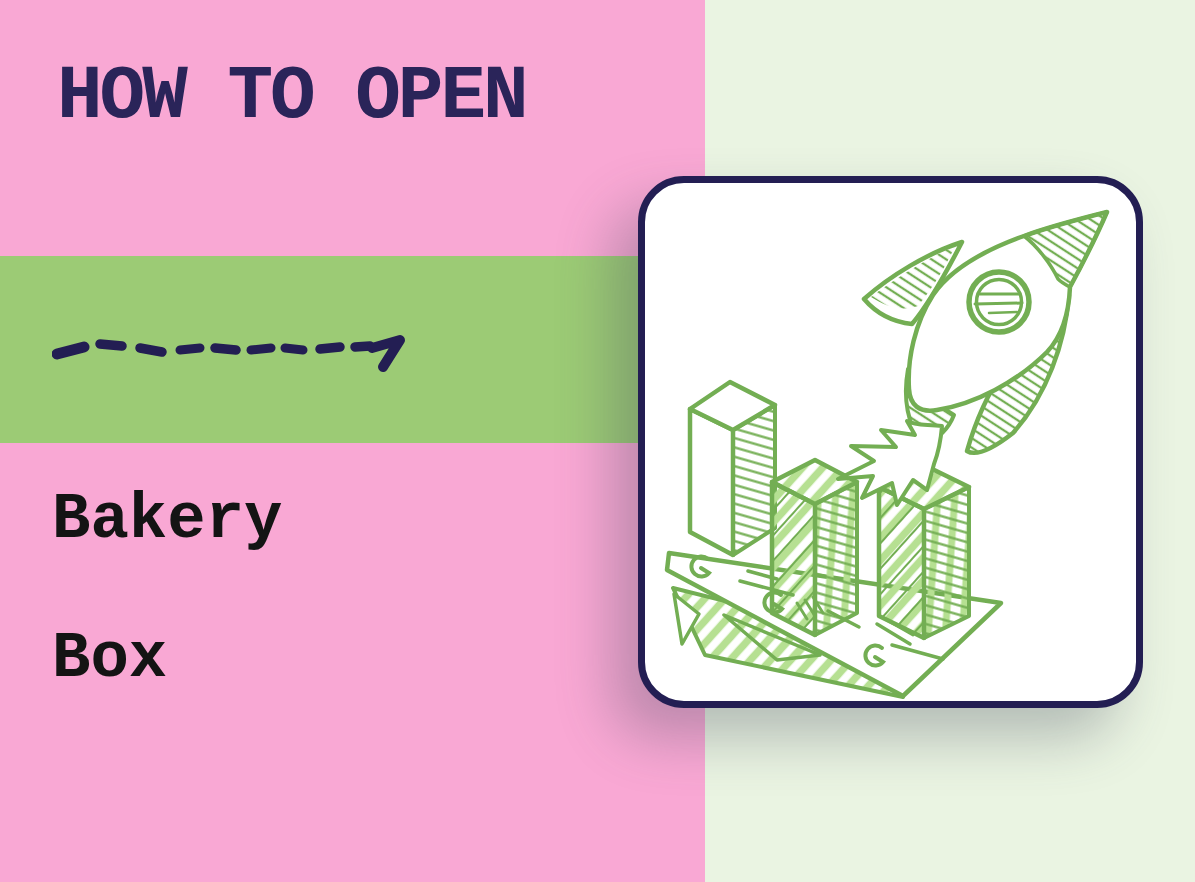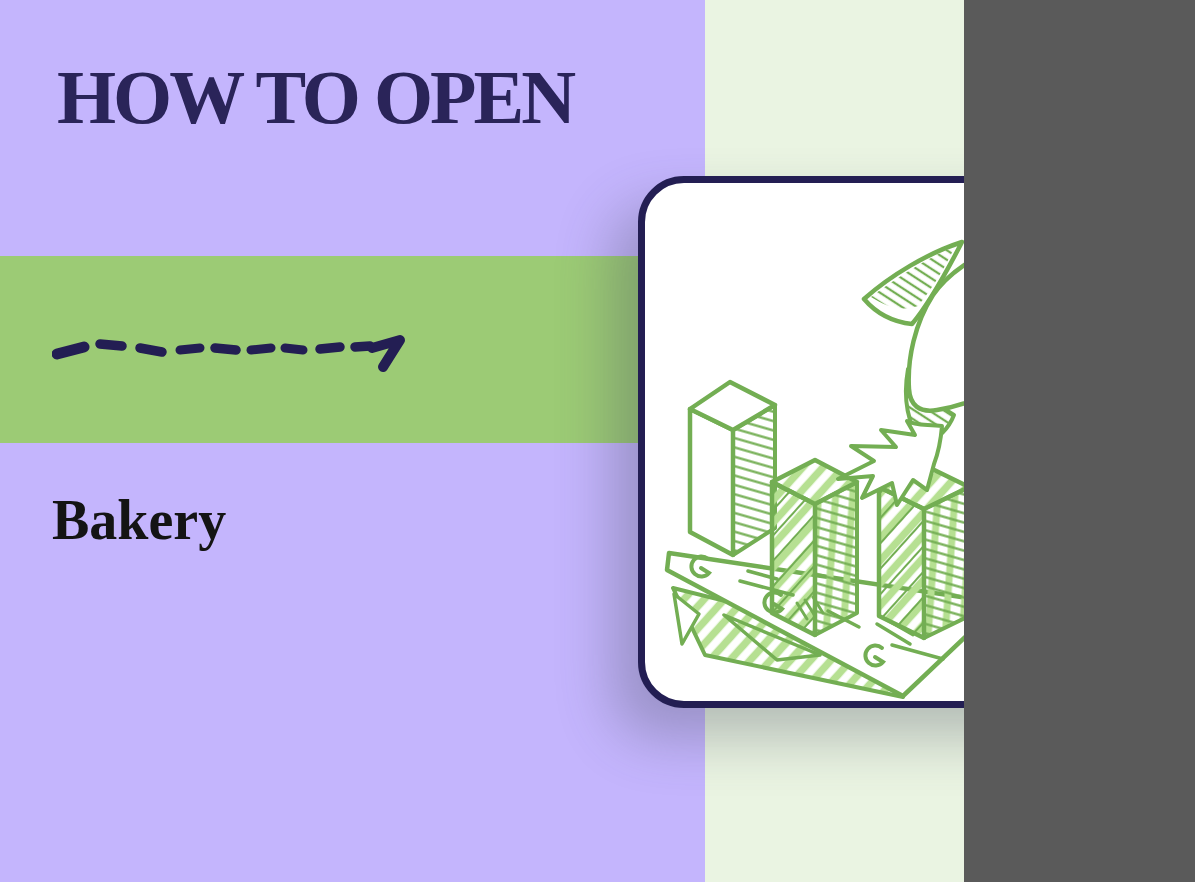--- a/index.html
+++ b/index.html
@@ -1,36 +1,36 @@
 <!DOCTYPE html>
 <html><head>
 <meta charset="utf-8">
 <style>
   html,body{margin:0;padding:0;background:#5a5a5a;}
   .canvas{
-    position:relative;width:964px;height:882px;overflow:hidden;
-    background:#c4b5fd;font-family:Liberation Serif, serif;
+    position:relative;width:1195px;height:882px;overflow:hidden;
+    background:#f9a8d4;font-family:Liberation Mono, monospace;
   }
   .side-panel{
     position:absolute;left:705px;top:0;width:490px;height:882px;
     background:#eaf4e2;
   }
   .green-band{
     position:absolute;left:0;top:256px;width:645px;height:187px;
     background:#9ccb75;
   }
   .arrow-svg{position:absolute;left:52px;top:318px;width:360px;height:60px;}
   .headline{
     position:absolute;left:57px;top:59px;margin:0;
     font-size:76px;line-height:1;font-weight:700;letter-spacing:-3px;
     color:#2a2459;white-space:nowrap;
   }
   .title-block{
     position:absolute;left:52px;top:451px;
-    font-size:56px;font-weight:700;color:#141414;line-height:139px;
+    font-size:64px;font-weight:700;color:#141414;line-height:139px;
     letter-spacing:0;
   }
   .title-line{white-space:nowrap;}
   .card{
     position:absolute;left:638px;top:176px;width:505px;height:532px;
     box-sizing:border-box;background:#ffffff;
     border:7px solid #231e53;border-radius:46px;
     box-shadow:-26px 30px 55px rgba(70,75,95,0.33);
     overflow:hidden;
   }
@@ -57,20 +57,21 @@
       <path d="M 268,31 L 288,29" stroke-width="9.5"></path>
       <path d="M 303,29 L 318,28" stroke-width="9.5"></path>
       <path d="M 320,30 L 348,22 L 331,49" stroke-width="10"></path>
     </g>
   </svg>
 
   <h1 class="headline">HOW TO OPEN</h1>
 
   <div class="title-block">
     <div class="title-line">Bakery</div>
+    <div class="title-line">Box</div>
   </div>
 
   <div class="card">
     <svg class="illustration" viewBox="0 0 491 518" fill="none">
       <defs>
         <pattern id="pA" width="8" height="8" patternUnits="userSpaceOnUse" patternTransform="rotate(33)">
           <line x1="0" y1="4" x2="8" y2="4" stroke="#73ae53" stroke-width="2.3"></line>
         </pattern>
         <pattern id="pSide" width="9" height="9" patternUnits="userSpaceOnUse" patternTransform="rotate(16)">
           <line x1="0" y1="4.5" x2="9" y2="4.5" stroke="#73ae53" stroke-width="2.3"></line>

